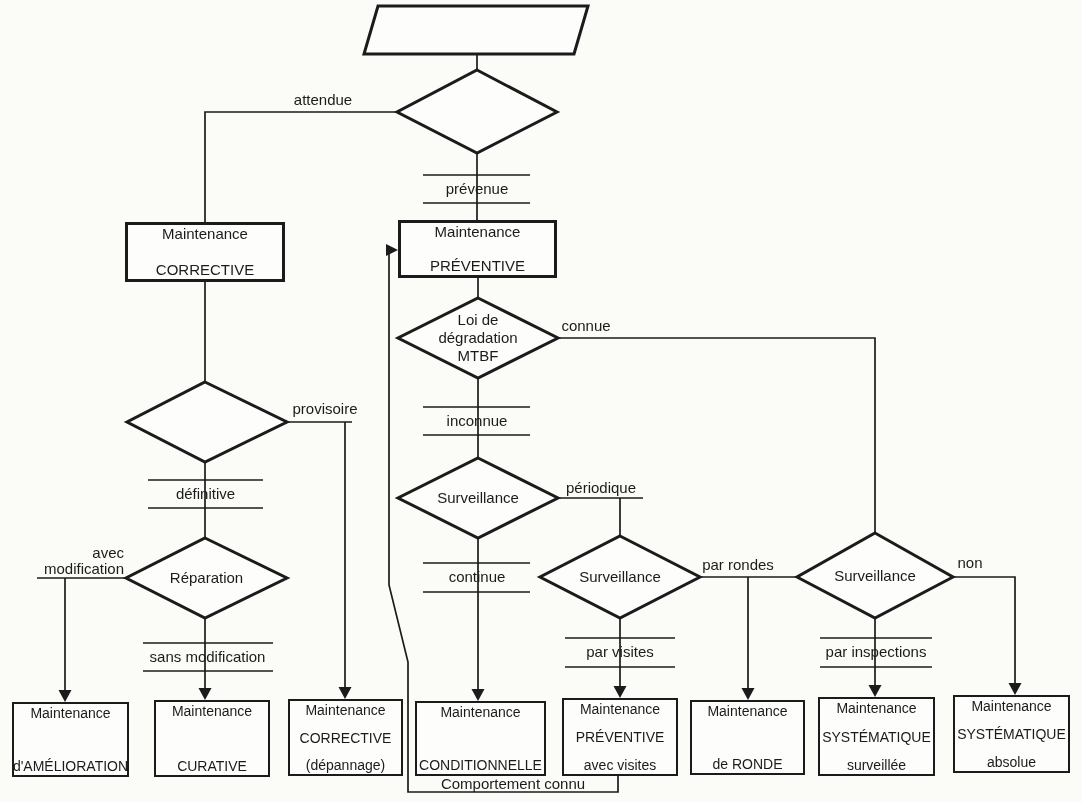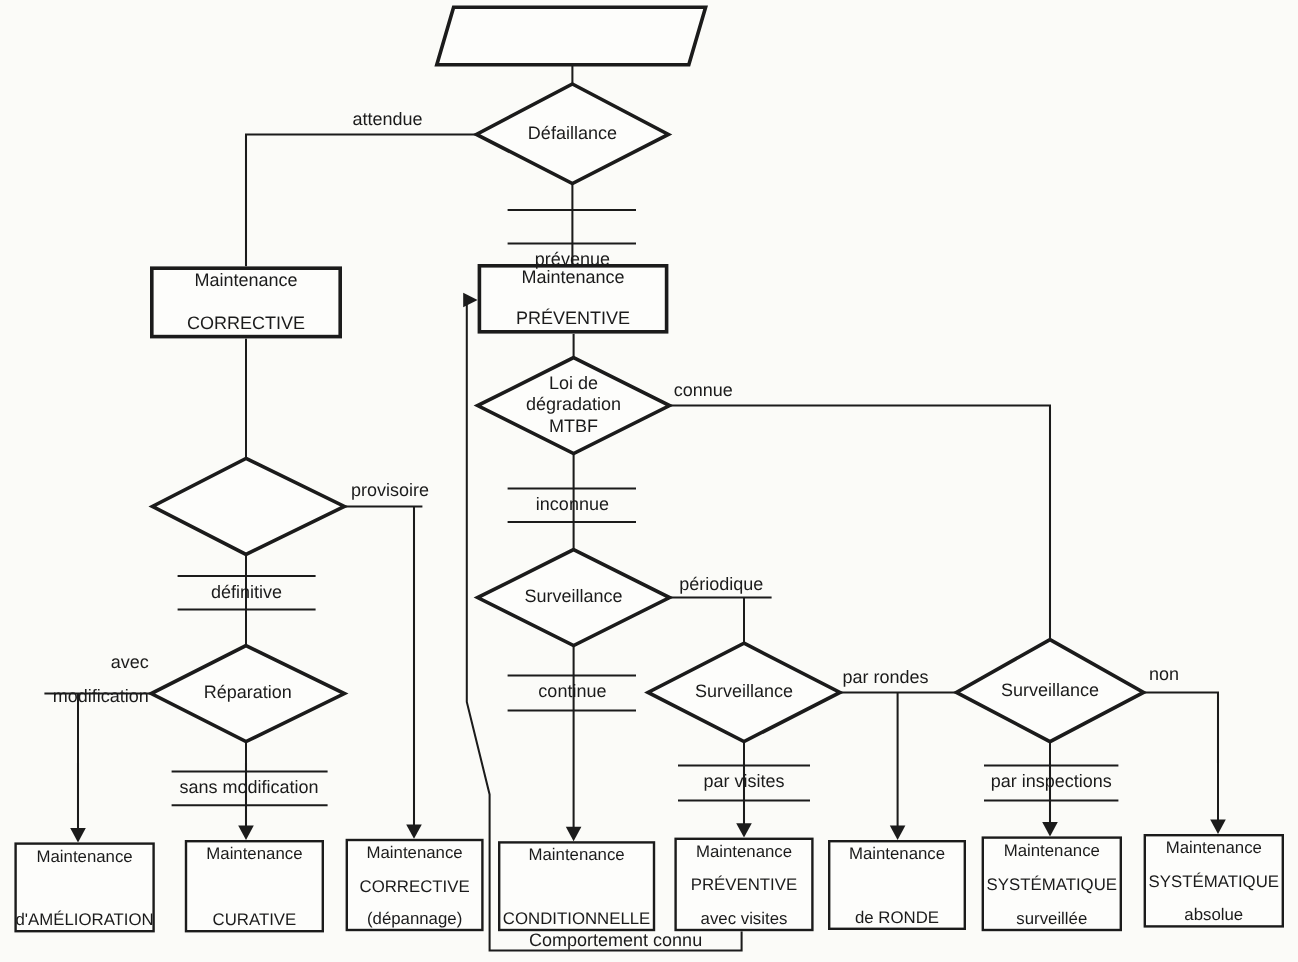--- a/index.html
+++ b/index.html
@@ -24,21 +24,21 @@
     position:absolute; display:flex; flex-direction:column;
     justify-content:center; align-items:center; text-align:center;
     font-size:15px; line-height:18px; white-space:nowrap;
   }
   .box{
     position:absolute; border:2px solid var(--ink); background:var(--node);
     display:flex; flex-direction:column; justify-content:space-between; align-items:center;
     text-align:center; font-size:14px; line-height:18px; white-space:nowrap;
   }
   .box.main{border-width:3px; font-size:15px;}
-  .r{text-align:right; align-items:flex-end;gap:12px;}
+  .r{text-align:right; align-items:flex-end;}
 </style>
 </head>
 <body>
 
 <div class="canvas">
 
   <svg class="layer" viewBox="0 0 1082 802">
 
     <polyline class="ln" points="477,54 477,70"></polyline>
     <polyline class="ln" points="397,112 205,112 205,222"></polyline>
@@ -90,23 +90,20 @@
     <polygon class="shape" points="378,6 588,6 574,54 364,54"></polygon>
     <polygon class="shape" points="477,70 557,112 477,153 397,112"></polygon>
     <polygon class="shape" points="478,298 558,338 478,378 398,338"></polygon>
     <polygon class="shape" points="205,382 287,422 205,462 127,422"></polygon>
     <polygon class="shape" points="205,538 287,578 205,618 126,578"></polygon>
     <polygon class="shape" points="478,458 558,498 478,538 398,498"></polygon>
     <polygon class="shape" points="620,536 700,577 620,618 540,577"></polygon>
     <polygon class="shape" points="875,533 953,577 875,618 797,577"></polygon>
   </svg>
 
-  <div class="dtext" style="left:397px;top:70px;width:160px;height:84px;">
-    <span>Défaillance</span>
-  </div>
   <div class="dtext" style="left:398px;top:296px;width:160px;height:84px;">
     <span>Loi de</span>
     <span>dégradation</span>
     <span>MTBF</span>
   </div>
   <div class="dtext" style="left:126px;top:538px;width:161px;height:80px;">
     <span>Réparation</span>
   </div>
   <div class="dtext" style="left:398px;top:458px;width:160px;height:80px;">
     <span>Surveillance</span>
@@ -158,21 +155,21 @@
     <span>SYSTÉMATIQUE</span>
     <span>surveillée</span>
   </div>
   <div class="box" style="left:953px;top:695px;width:117px;height:78px;">
     <span>Maintenance</span>
     <span>SYSTÉMATIQUE</span>
     <span>absolue</span>
   </div>
 
   <div class="txt" style="left:263px;top:91px;width:120px;">attendue</div>
-  <div class="txt" style="left:423px;top:180px;width:108px;margin-top:28px;">prévenue</div>
+  <div class="txt" style="left:423px;top:180px;width:108px;">prévenue</div>
   <div class="txt" style="left:536px;top:317px;width:100px;">connue</div>
   <div class="txt" style="left:423px;top:412px;width:108px;">inconnue</div>
   <div class="txt" style="left:265px;top:400px;width:120px;">provisoire</div>
   <div class="txt" style="left:148px;top:485px;width:115px;">définitive</div>
   <div class="dtext r" style="left:24px;top:545px;width:100px;line-height:16px;font-size:15px;">
     <span>avec</span>
     <span>modification</span>
   </div>
   <div class="txt" style="left:140px;top:648px;width:135px;">sans modification</div>
   <div class="txt" style="left:541px;top:479px;width:120px;">périodique</div>

